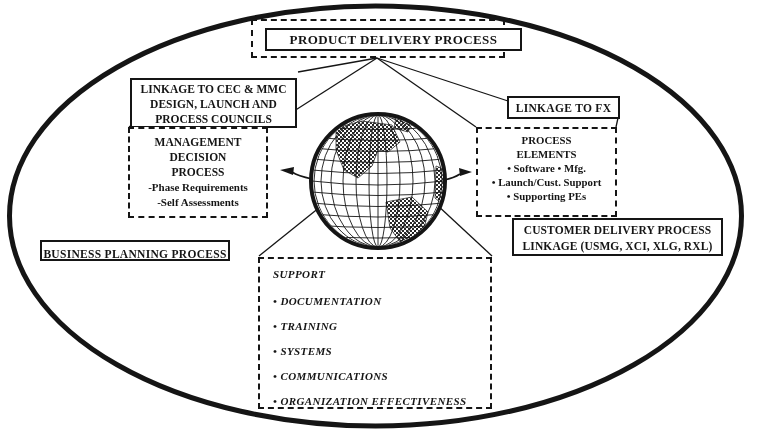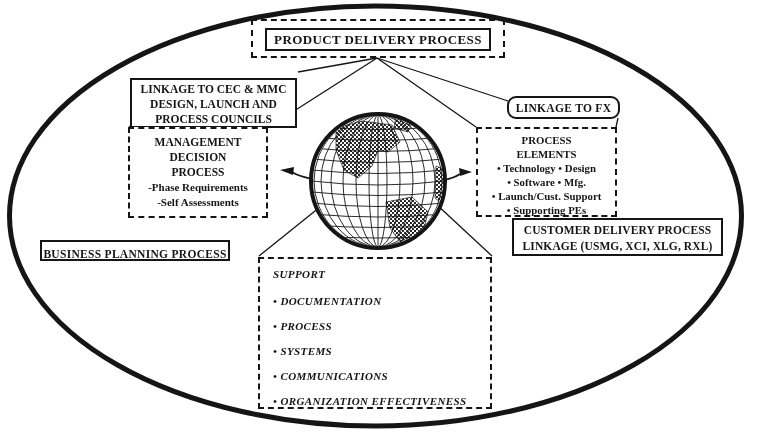--- a/index.html
+++ b/index.html
@@ -6,24 +6,24 @@
   .stage{
     position:relative;width:758px;height:434px;background:#ffffff;overflow:hidden;
     font-family:"Liberation Serif","DejaVu Serif",serif;color:#151515;
   }
   .layer{position:absolute;left:0;top:0;width:758px;height:434px;}
   .box{position:absolute;background:#ffffff;box-sizing:border-box;text-align:center;font-weight:bold;}
   .solid{border:2px solid #151515;}
   .dashedb{border:2px dashed #151515;text-align:center;}
 
   .product-outer{left:251px;top:19px;width:254px;height:39px;background:transparent;}
-  .product-inner{left:265px;top:28px;width:226px;height:23px;font-size:13px;line-height:20px;letter-spacing:.4px;}
+  .product-inner{left:265px;top:28px;width:257px;height:23px;font-size:13px;line-height:20px;letter-spacing:.4px;}
 
   .cec{left:130px;top:78px;width:167px;height:50px;font-size:11.5px;line-height:15px;padding-top:2px;}
-  .fx{left:507px;top:96px;width:113px;height:23px;font-size:11.5px;line-height:20px;letter-spacing:.3px;border-radius:9px;}
+  .fx{left:507px;top:96px;width:113px;height:23px;font-size:11.5px;line-height:20px;letter-spacing:.3px;}
 
   .management{left:128px;top:127px;width:140px;height:91px;font-size:11.5px;line-height:15px;padding-top:6px;}
   .management .sub{font-size:11px;}
 
   .process{left:476px;top:127px;width:141px;height:90px;font-size:10.8px;line-height:14px;padding-top:4px;}
 
   .business{left:40px;top:240px;width:190px;height:21px;font-size:11.5px;line-height:24px;letter-spacing:.3px;}
 
   .customer{left:512px;top:218px;width:211px;height:38px;font-size:11.5px;line-height:16px;padding-top:2px;letter-spacing:.1px;}
 
@@ -129,37 +129,36 @@
     <div>MANAGEMENT</div>
     <div>DECISION</div>
     <div>PROCESS</div>
     <div class="sub">-Phase Requirements</div>
     <div class="sub">-Self Assessments</div>
   </div>
 
   <div class="box dashedb process">
     <div>PROCESS</div>
     <div>ELEMENTS</div>
-    <div>• Technology • Design</div>
     <div>• Software • Mfg.</div>
     <div>• Launch/Cust. Support</div>
     <div>• Supporting PEs</div>
   </div>
 
   <div class="box solid business">
     <span>BUSINESS PLANNING PROCESS</span>
   </div>
 
   <div class="box solid customer">
     <div>CUSTOMER DELIVERY PROCESS</div>
     <div>LINKAGE (USMG, XCI, XLG, RXL)</div>
   </div>
 
   <div class="box dashedb support">
     <div class="ttl">SUPPORT</div>
     <div class="item">• DOCUMENTATION</div>
-    <div class="item">• PROCESS</div>
+    <div class="item">• TRAINING</div>
     <div class="item">• SYSTEMS</div>
     <div class="item">• COMMUNICATIONS</div>
     <div class="item">• ORGANIZATION EFFECTIVENESS</div>
   </div>
 
 </div>
 
 </body></html>

